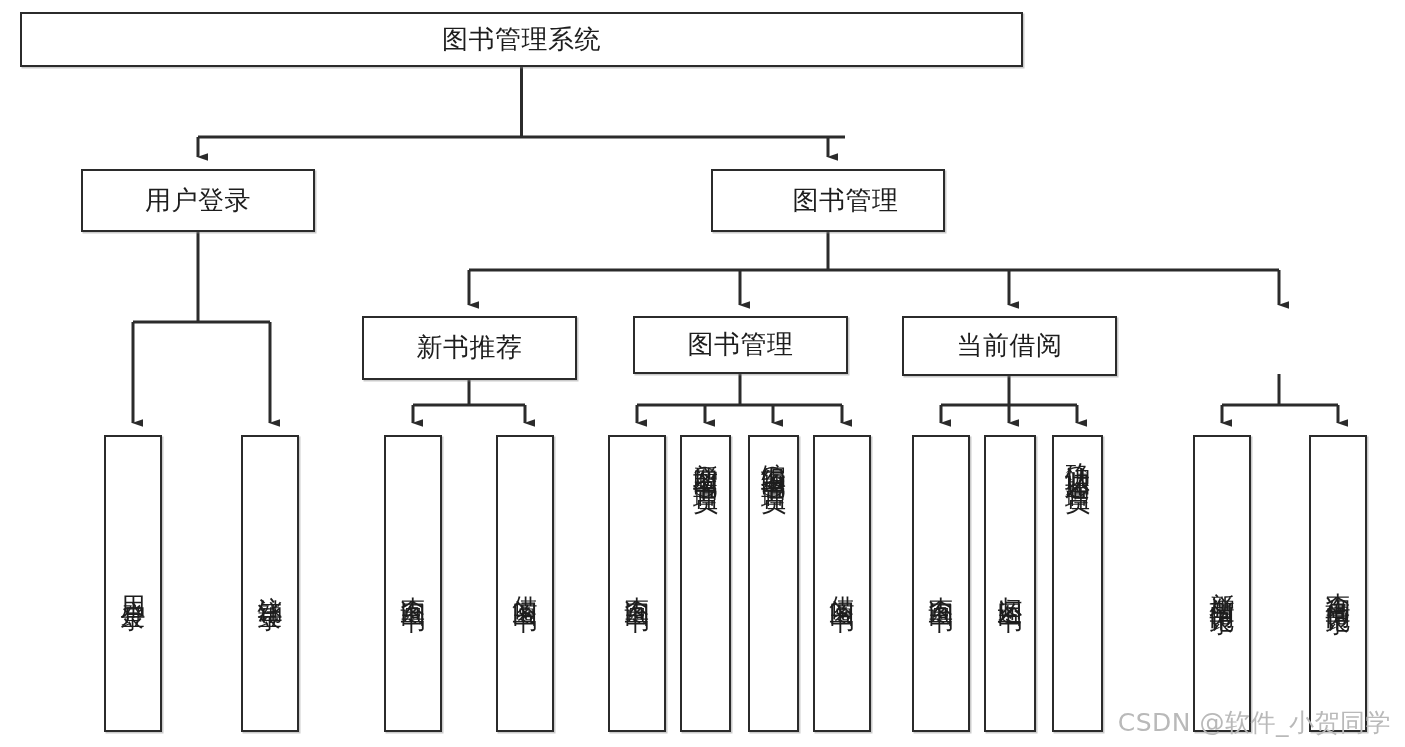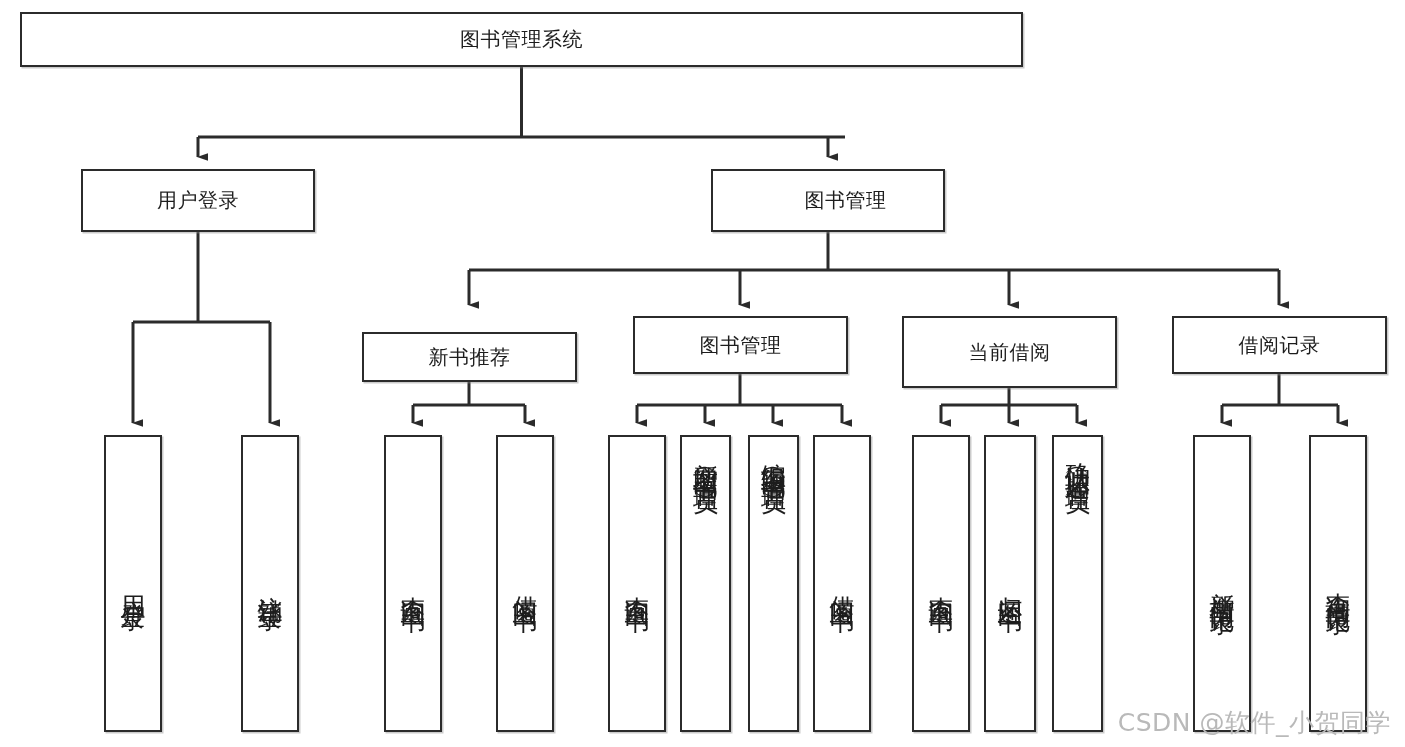--- a/index.html
+++ b/index.html
@@ -39,21 +39,21 @@
     box-shadow: 1.5px 1.5px 0 rgba(140,140,140,0.45);
   }
   .node .label {
     color: #1d1d1d;
     line-height: 1.12;
     letter-spacing: 0.5px;
     text-align: center;
     white-space: nowrap;
   }
   .node-h .label {
-    font-size: 20px;
+    font-size: 26px;
   }
   .node-v {
     align-items: flex-start;
     padding-top: 14px;
   }
   .node-v .label {
     writing-mode: vertical-rl;
     text-orientation: upright;
     font-size: 25px;
     letter-spacing: 4px;
@@ -139,35 +139,32 @@
   </div>
 
   <div class="node node-h" style="left:81px; top:169px; width:234px; height:63px;">
     <span class="label">用户登录</span>
   </div>
 
   <div class="node node-h" style="left:711px; top:169px; width:234px; height:63px;padding-left:35px;">
     <span class="label">图书管理</span>
   </div>
 
-  <div class="node node-h" style="left:362px; top:332px; width:215px; height:50px;">
+  <div class="node node-h" style="left:362px; top:316px; width:215px; height:64px;">
     <span class="label">新书推荐</span>
   </div>
 
   <div class="node node-h" style="left:633px; top:316px; width:215px; height:58px;">
     <span class="label">图书管理</span>
   </div>
 
-  <div class="node node-h" style="left:902px; top:316px; width:215px; height:72px;">
+  <div class="node node-h" style="left:902px; top:316px; width:215px; height:60px;">
     <span class="label">当前借阅</span>
   </div>
 
-  <div class="node node-h" style="left:1172px; top:316px; width:215px; height:58px;">
-    <span class="label">借阅记录</span>
-  </div>
 
   <div class="node node-v mid-text" style="left:104px; top:435px; width:58px; height:297px;">
     <span class="label">用户登录</span>
   </div>
 
   <div class="node node-v mid-text" style="left:241px; top:435px; width:58px; height:297px;">
     <span class="label">注销登录</span>
   </div>
 
   <div class="node node-v mid-text" style="left:384px; top:435px; width:58px; height:297px;">

